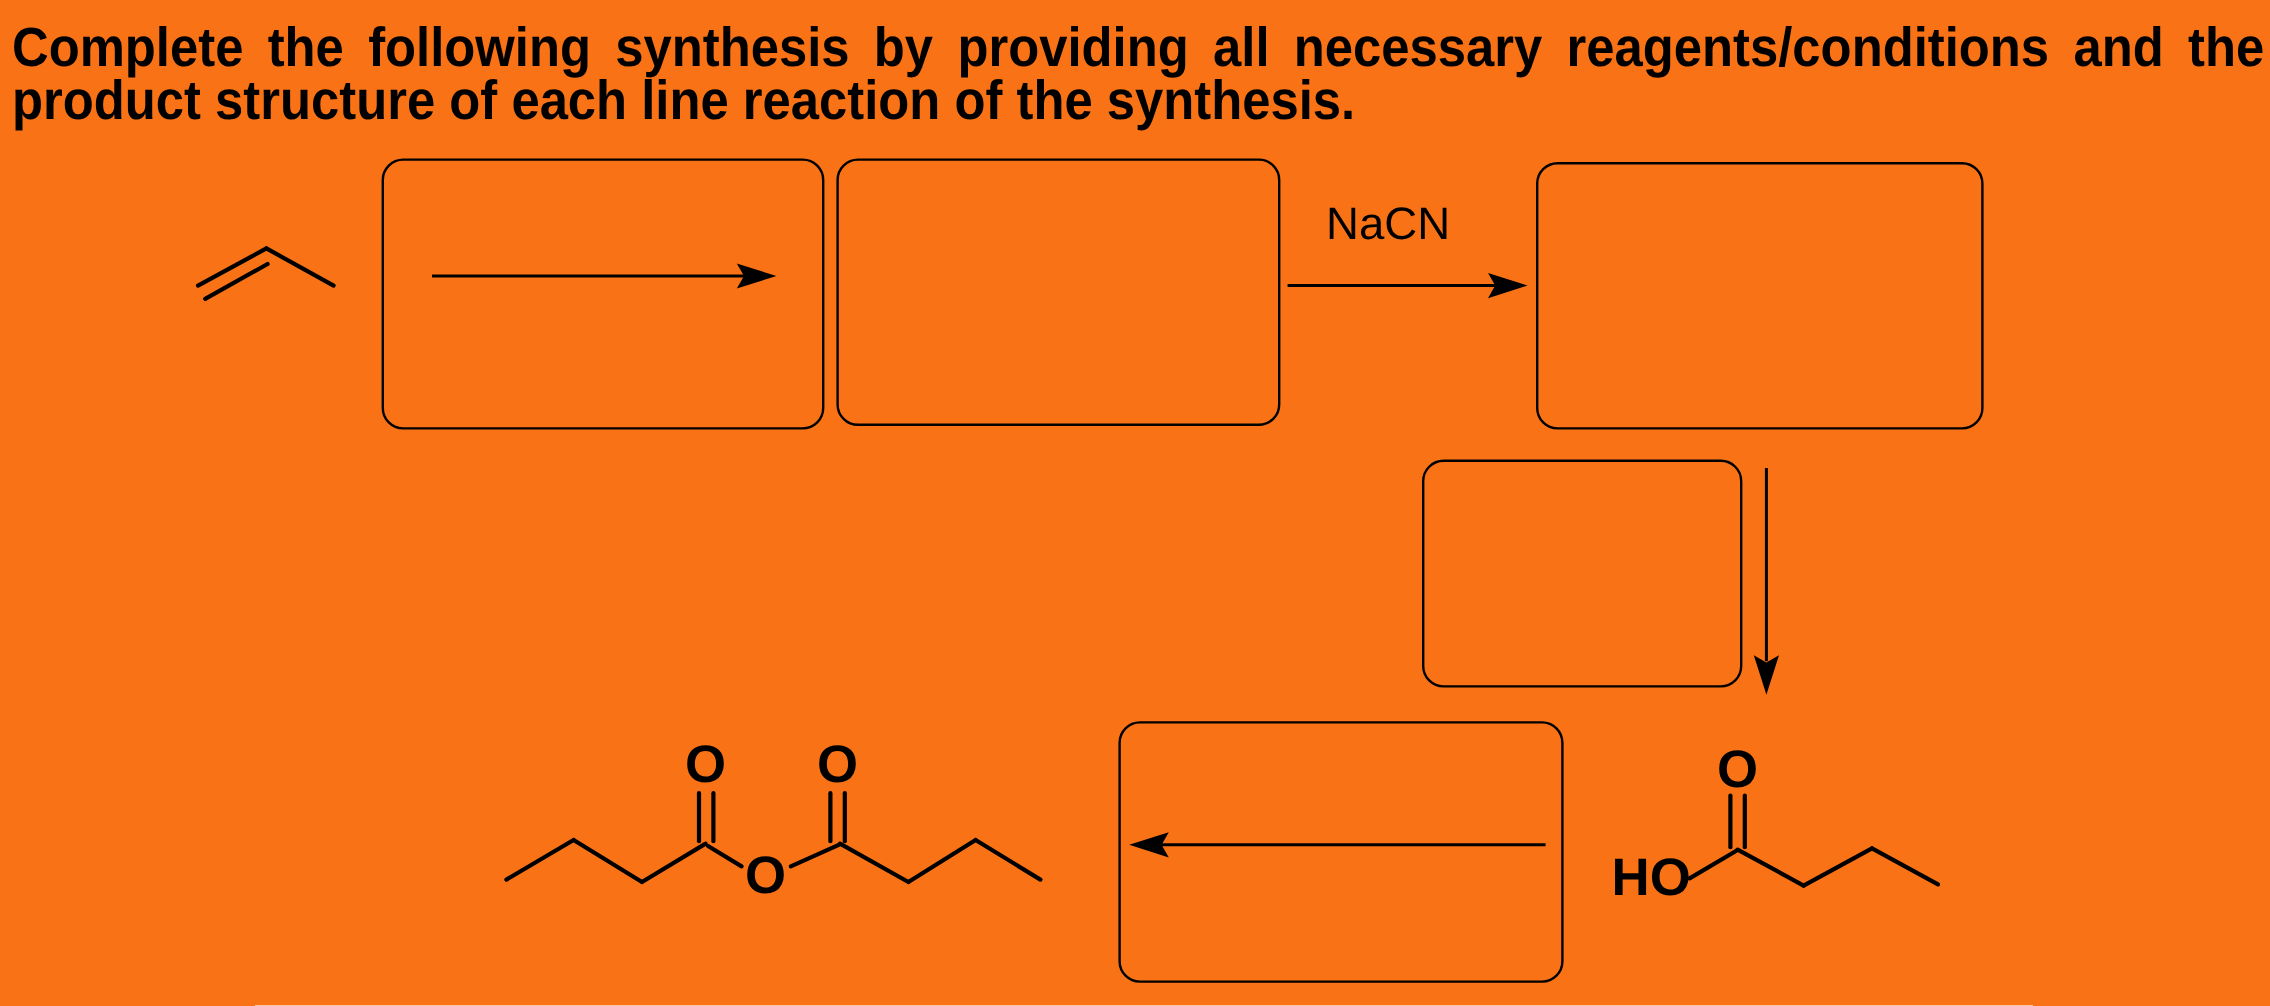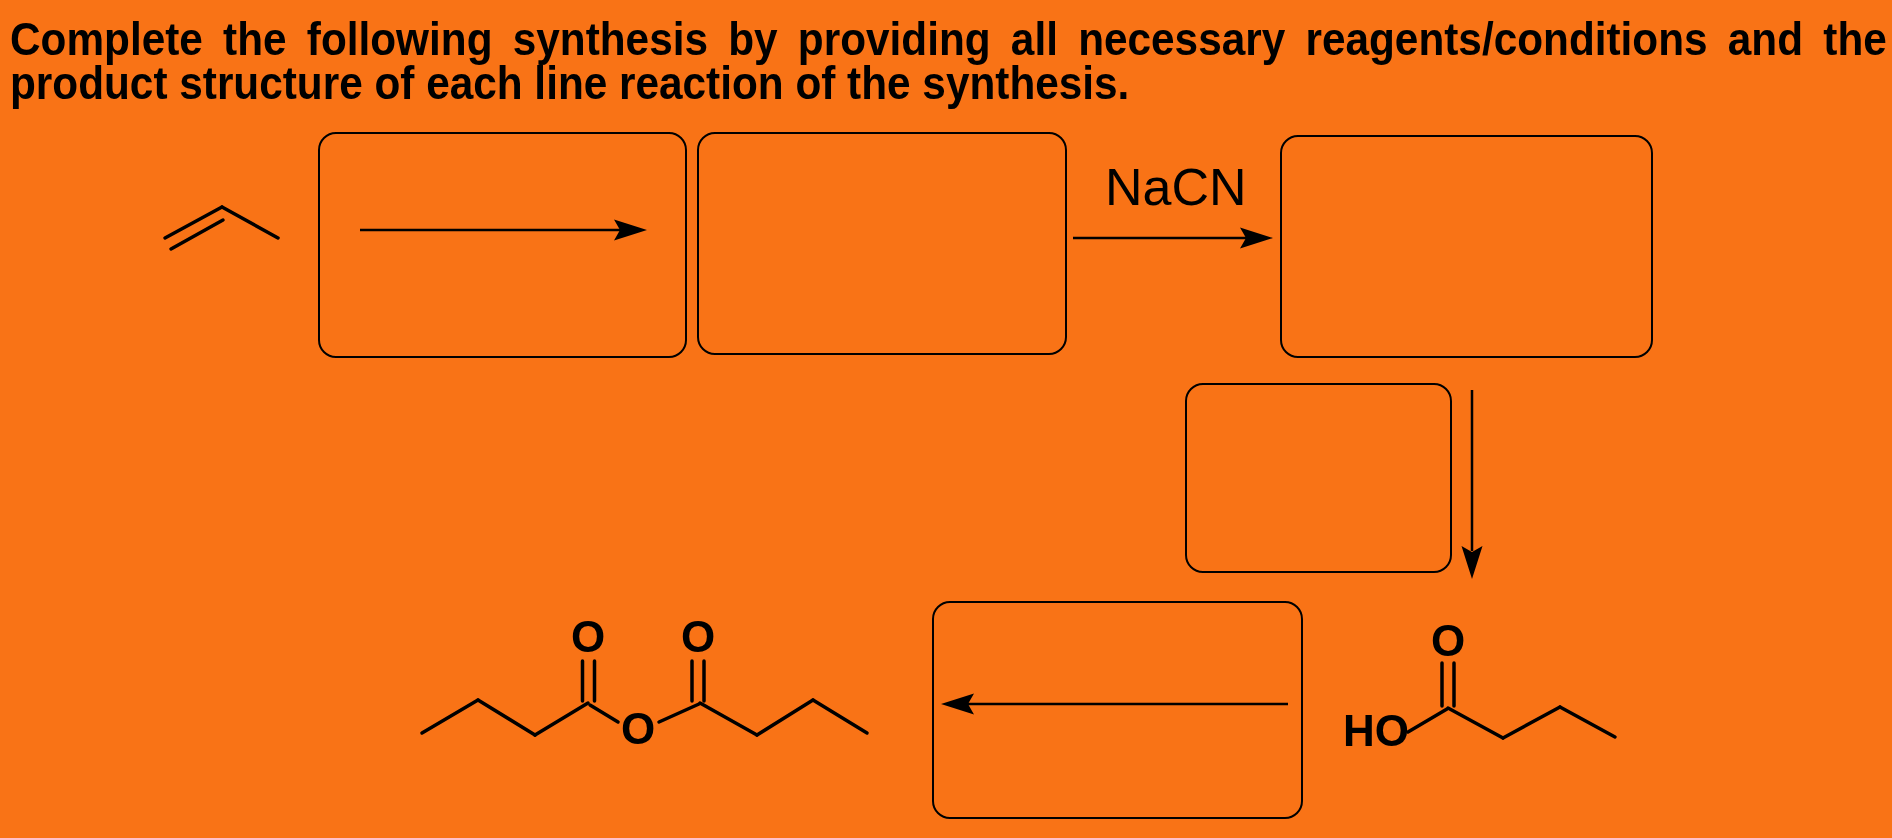--- a/index.html
+++ b/index.html
@@ -31,21 +31,21 @@
     background:transparent;
   }
   .box1{left:318px;top:132px;width:369px;height:226px;}
   .box2{left:697px;top:132px;width:370px;height:223px;}
   .box3{left:1280px;top:135px;width:373px;height:223px;}
   .box4{left:1185px;top:383px;width:267px;height:190px;}
   .box5{left:932px;top:601px;width:371px;height:218px;}
   .reagent-label{
     position:absolute;
     left:1105px;top:166px;
-    font-size:52px;
+    font-size:38px;
     font-weight:400;
     line-height:42px;
     color:#000;
     white-space:nowrap;
   }
   svg.art{
     position:absolute;left:0;top:0;
     width:1892px;height:838px;
     pointer-events:none;
   }

